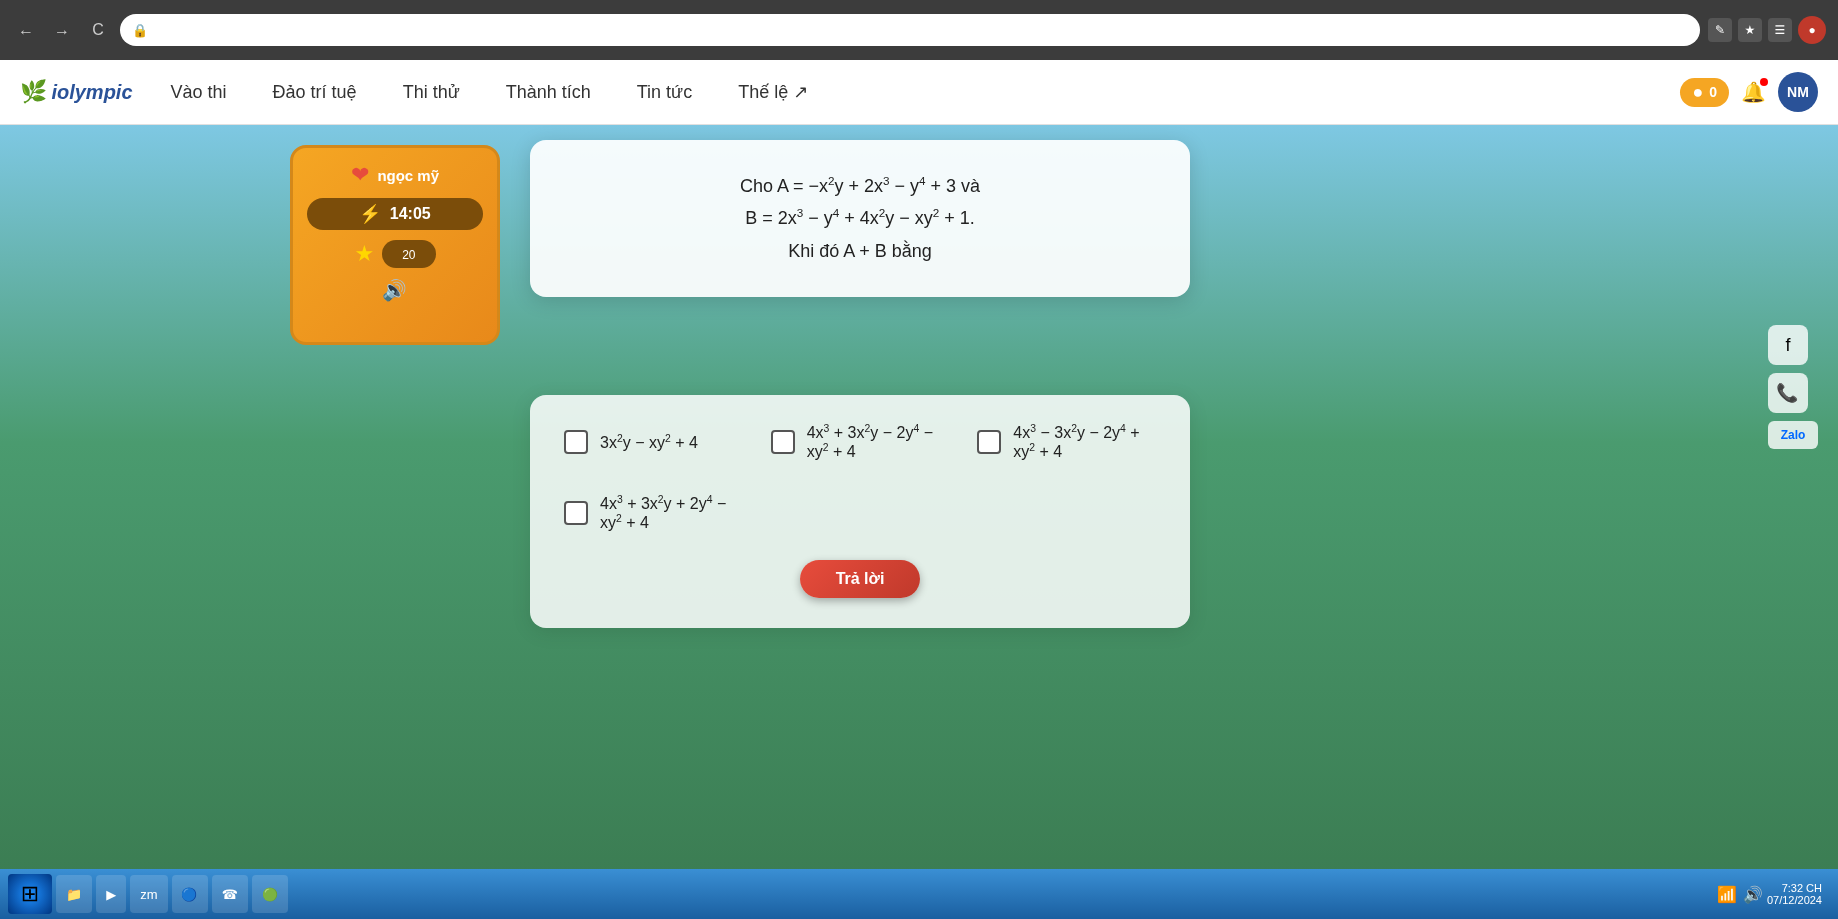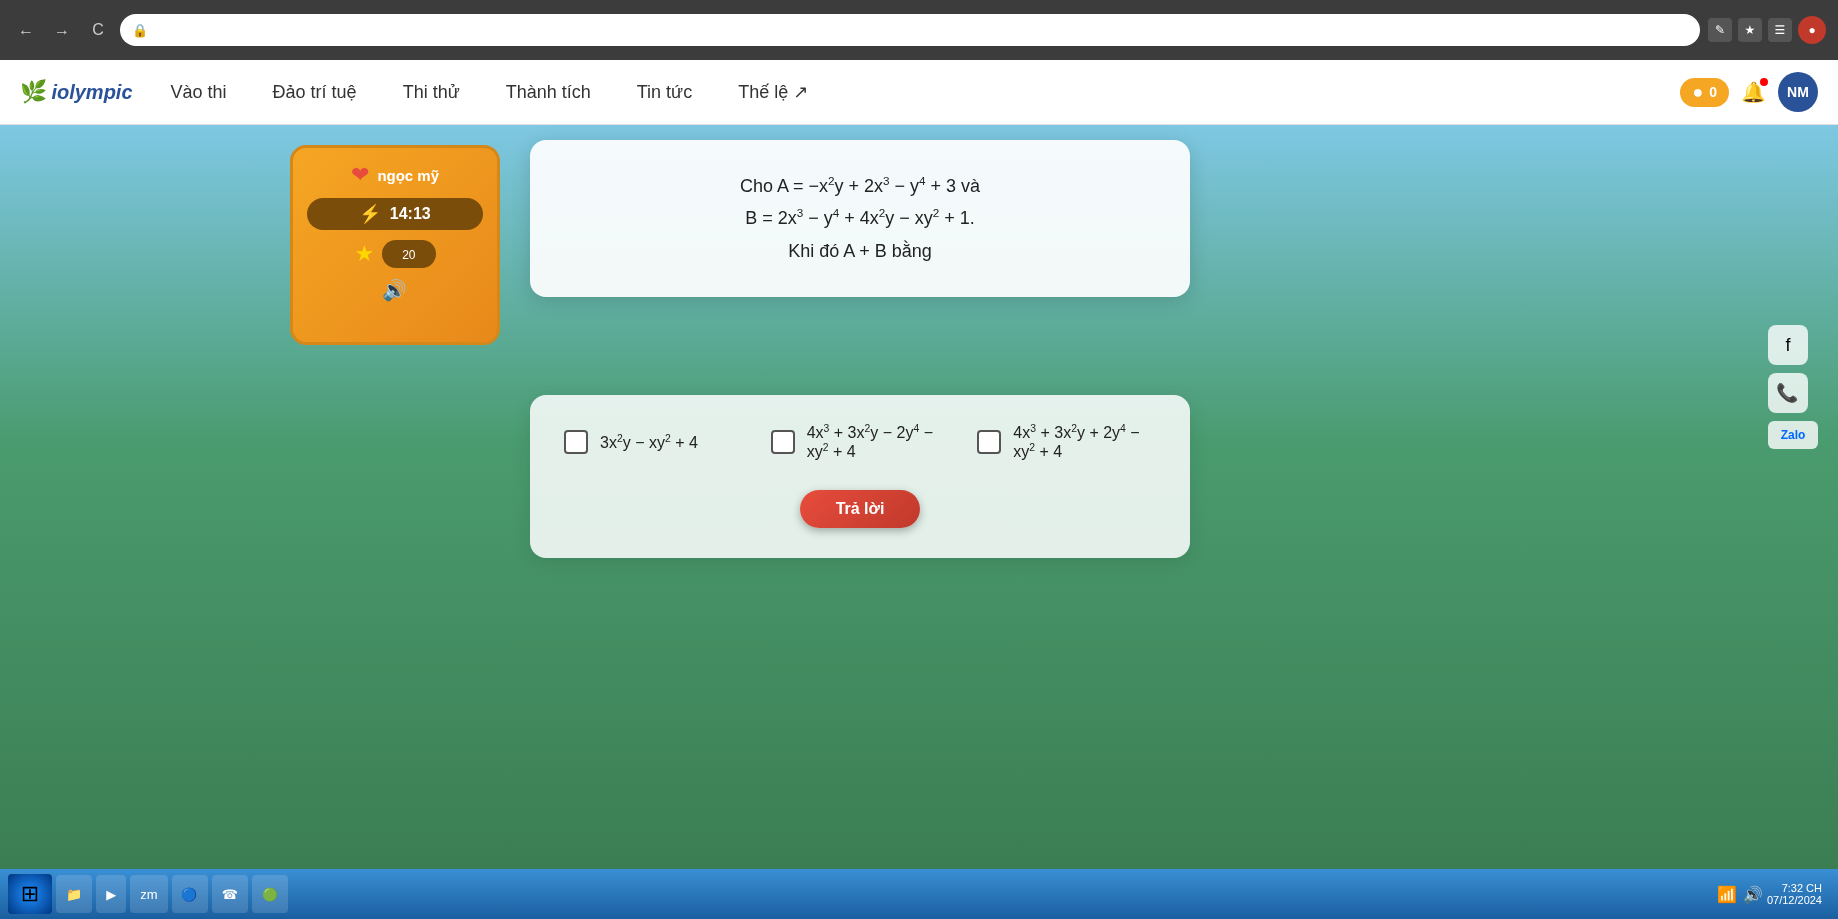--- a/index.html
+++ b/index.html
@@ -378,21 +378,21 @@
 
   <div class="main-content">
 
     <div class="game-panel">
       <div class="player-name-row">
         <span class="heart-icon">❤</span>
         <span class="player-name">ngọc mỹ</span>
       </div>
       <div class="timer-bar">
         <span class="lightning-icon">⚡</span>
-        <span class="timer-text">14:13</span>
+        <span class="timer-text">14:05</span>
       </div>
       <div class="star-row">
         <span class="star-icon">★</span>
         <div class="score-bar">
           <span class="score-text">20</span>
         </div>
       </div>
       <div class="sound-btn">🔊</div>
     </div>
 
@@ -409,20 +409,24 @@
         <div class="answer-option">
           <div class="answer-checkbox"></div>
           <span class="answer-label">3x<sup>2</sup>y − xy<sup>2</sup> + 4</span>
         </div>
         <div class="answer-option">
           <div class="answer-checkbox"></div>
           <span class="answer-label">4x<sup>3</sup> + 3x<sup>2</sup>y − 2y<sup>4</sup> − xy<sup>2</sup> + 4</span>
         </div>
         <div class="answer-option">
           <div class="answer-checkbox"></div>
+          <span class="answer-label">4x<sup>3</sup> − 3x<sup>2</sup>y − 2y<sup>4</sup> + xy<sup>2</sup> + 4</span>
+        </div>
+        <div class="answer-option">
+          <div class="answer-checkbox"></div>
           <span class="answer-label">4x<sup>3</sup> + 3x<sup>2</sup>y + 2y<sup>4</sup> − xy<sup>2</sup> + 4</span>
         </div>
       </div>
       <div class="submit-row">
         <button class="submit-btn">Trả lời</button>
       </div>
     </div>
 
     <div class="side-panel">
       <div class="side-btn">f</div>

